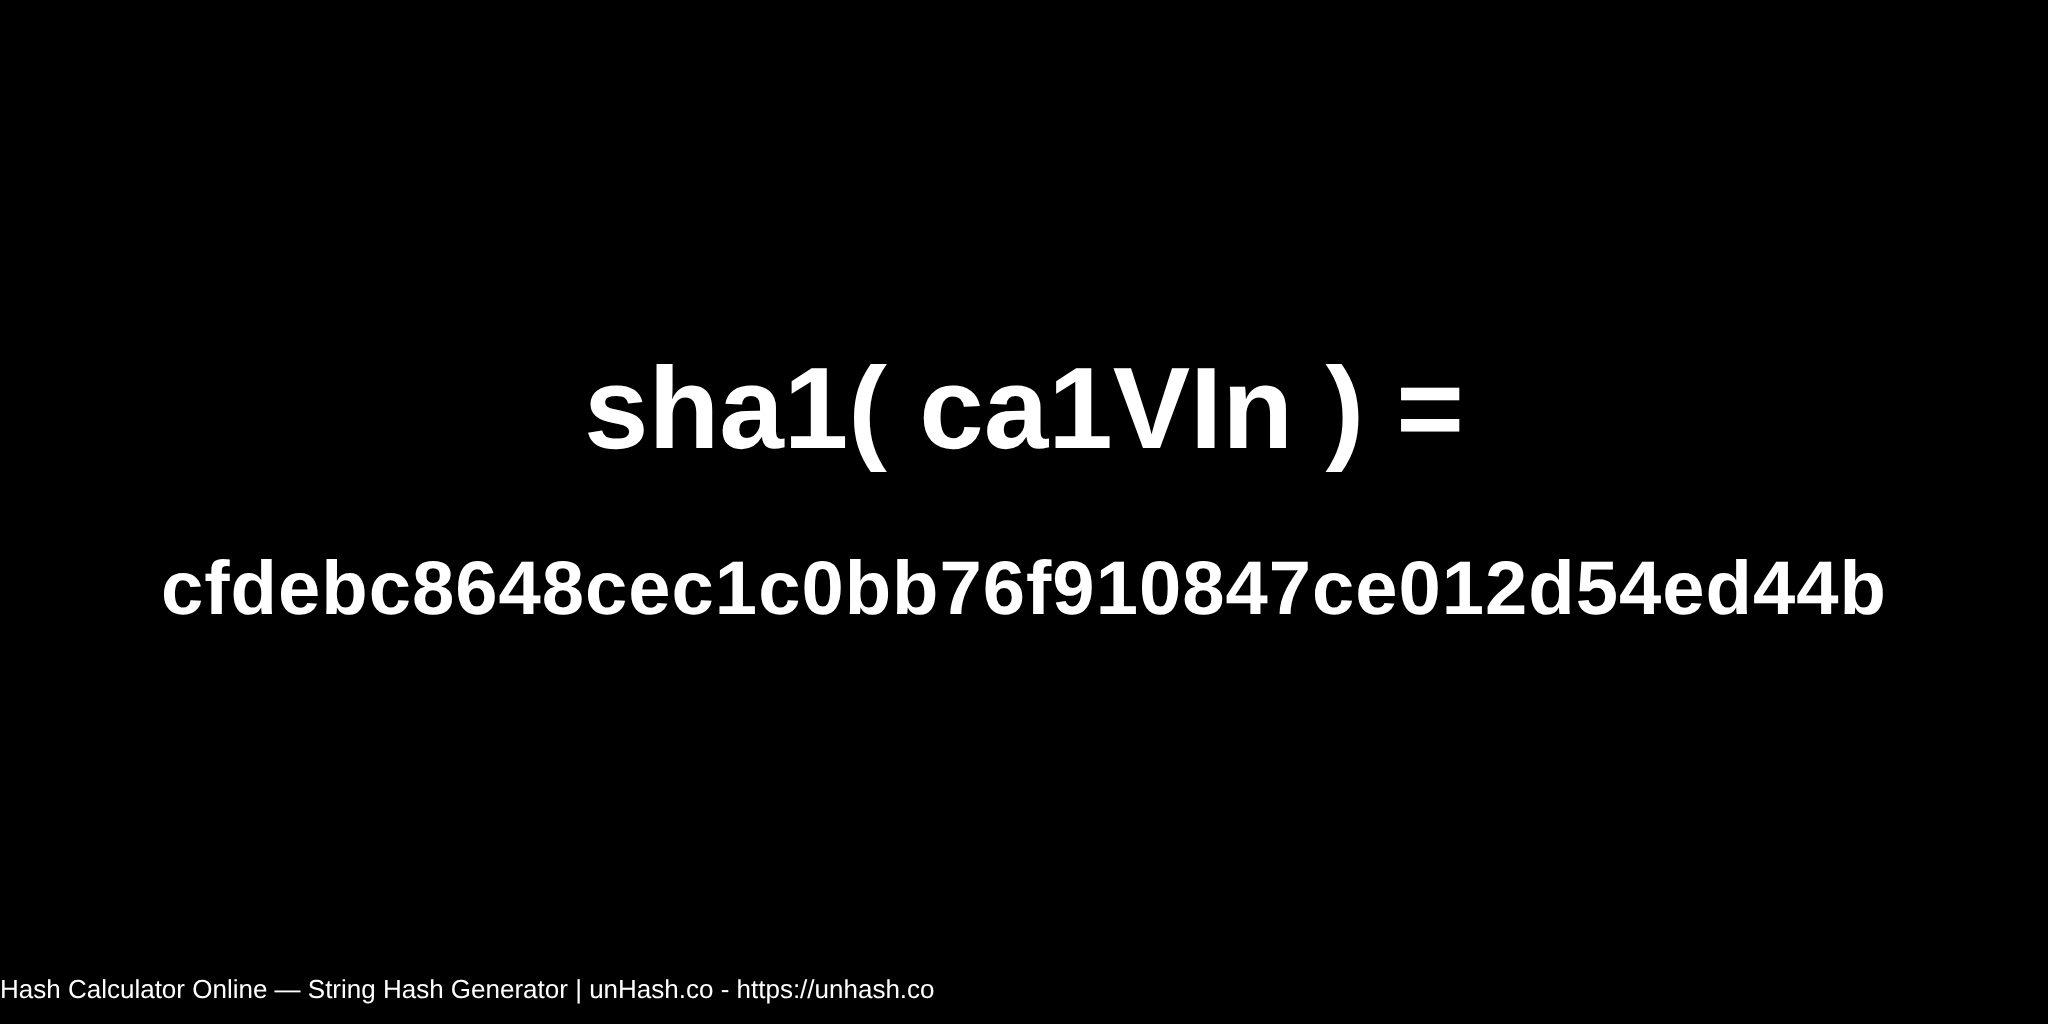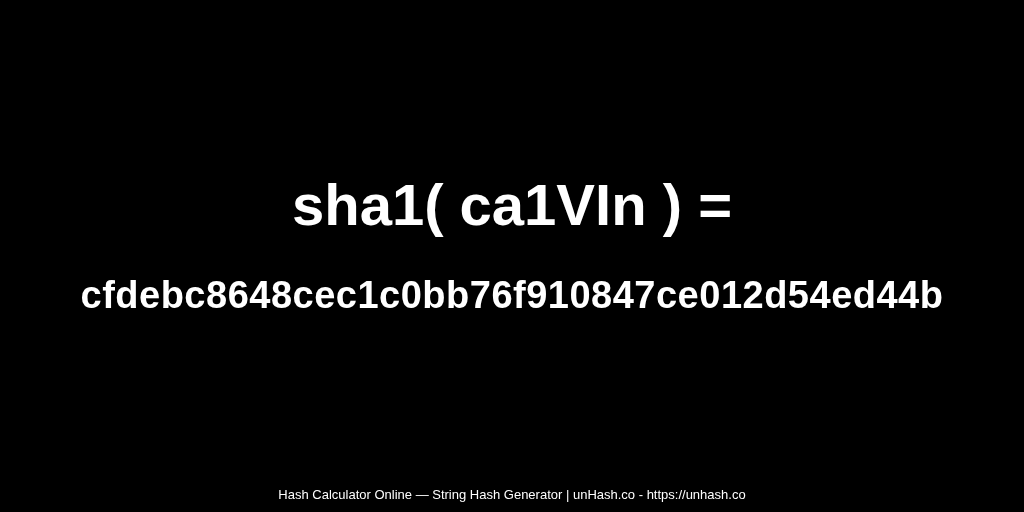--- a/index.html
+++ b/index.html
@@ -30,21 +30,20 @@
       font-weight: bold;
       letter-spacing: 0px;
     }
     .hash-output {
       font-size: 38px;
       font-weight: bold;
       letter-spacing: 0.5px;
     }
     .footer {
       width: 100%;
-      text-align: center;
       padding-bottom: 10px;
       font-size: 13px;
       color: #ffffff;
     }
   </style>
 </head>
 <body>
 
 <div class="main">
   <div class="expression">sha1( ca1VIn ) =</div>

